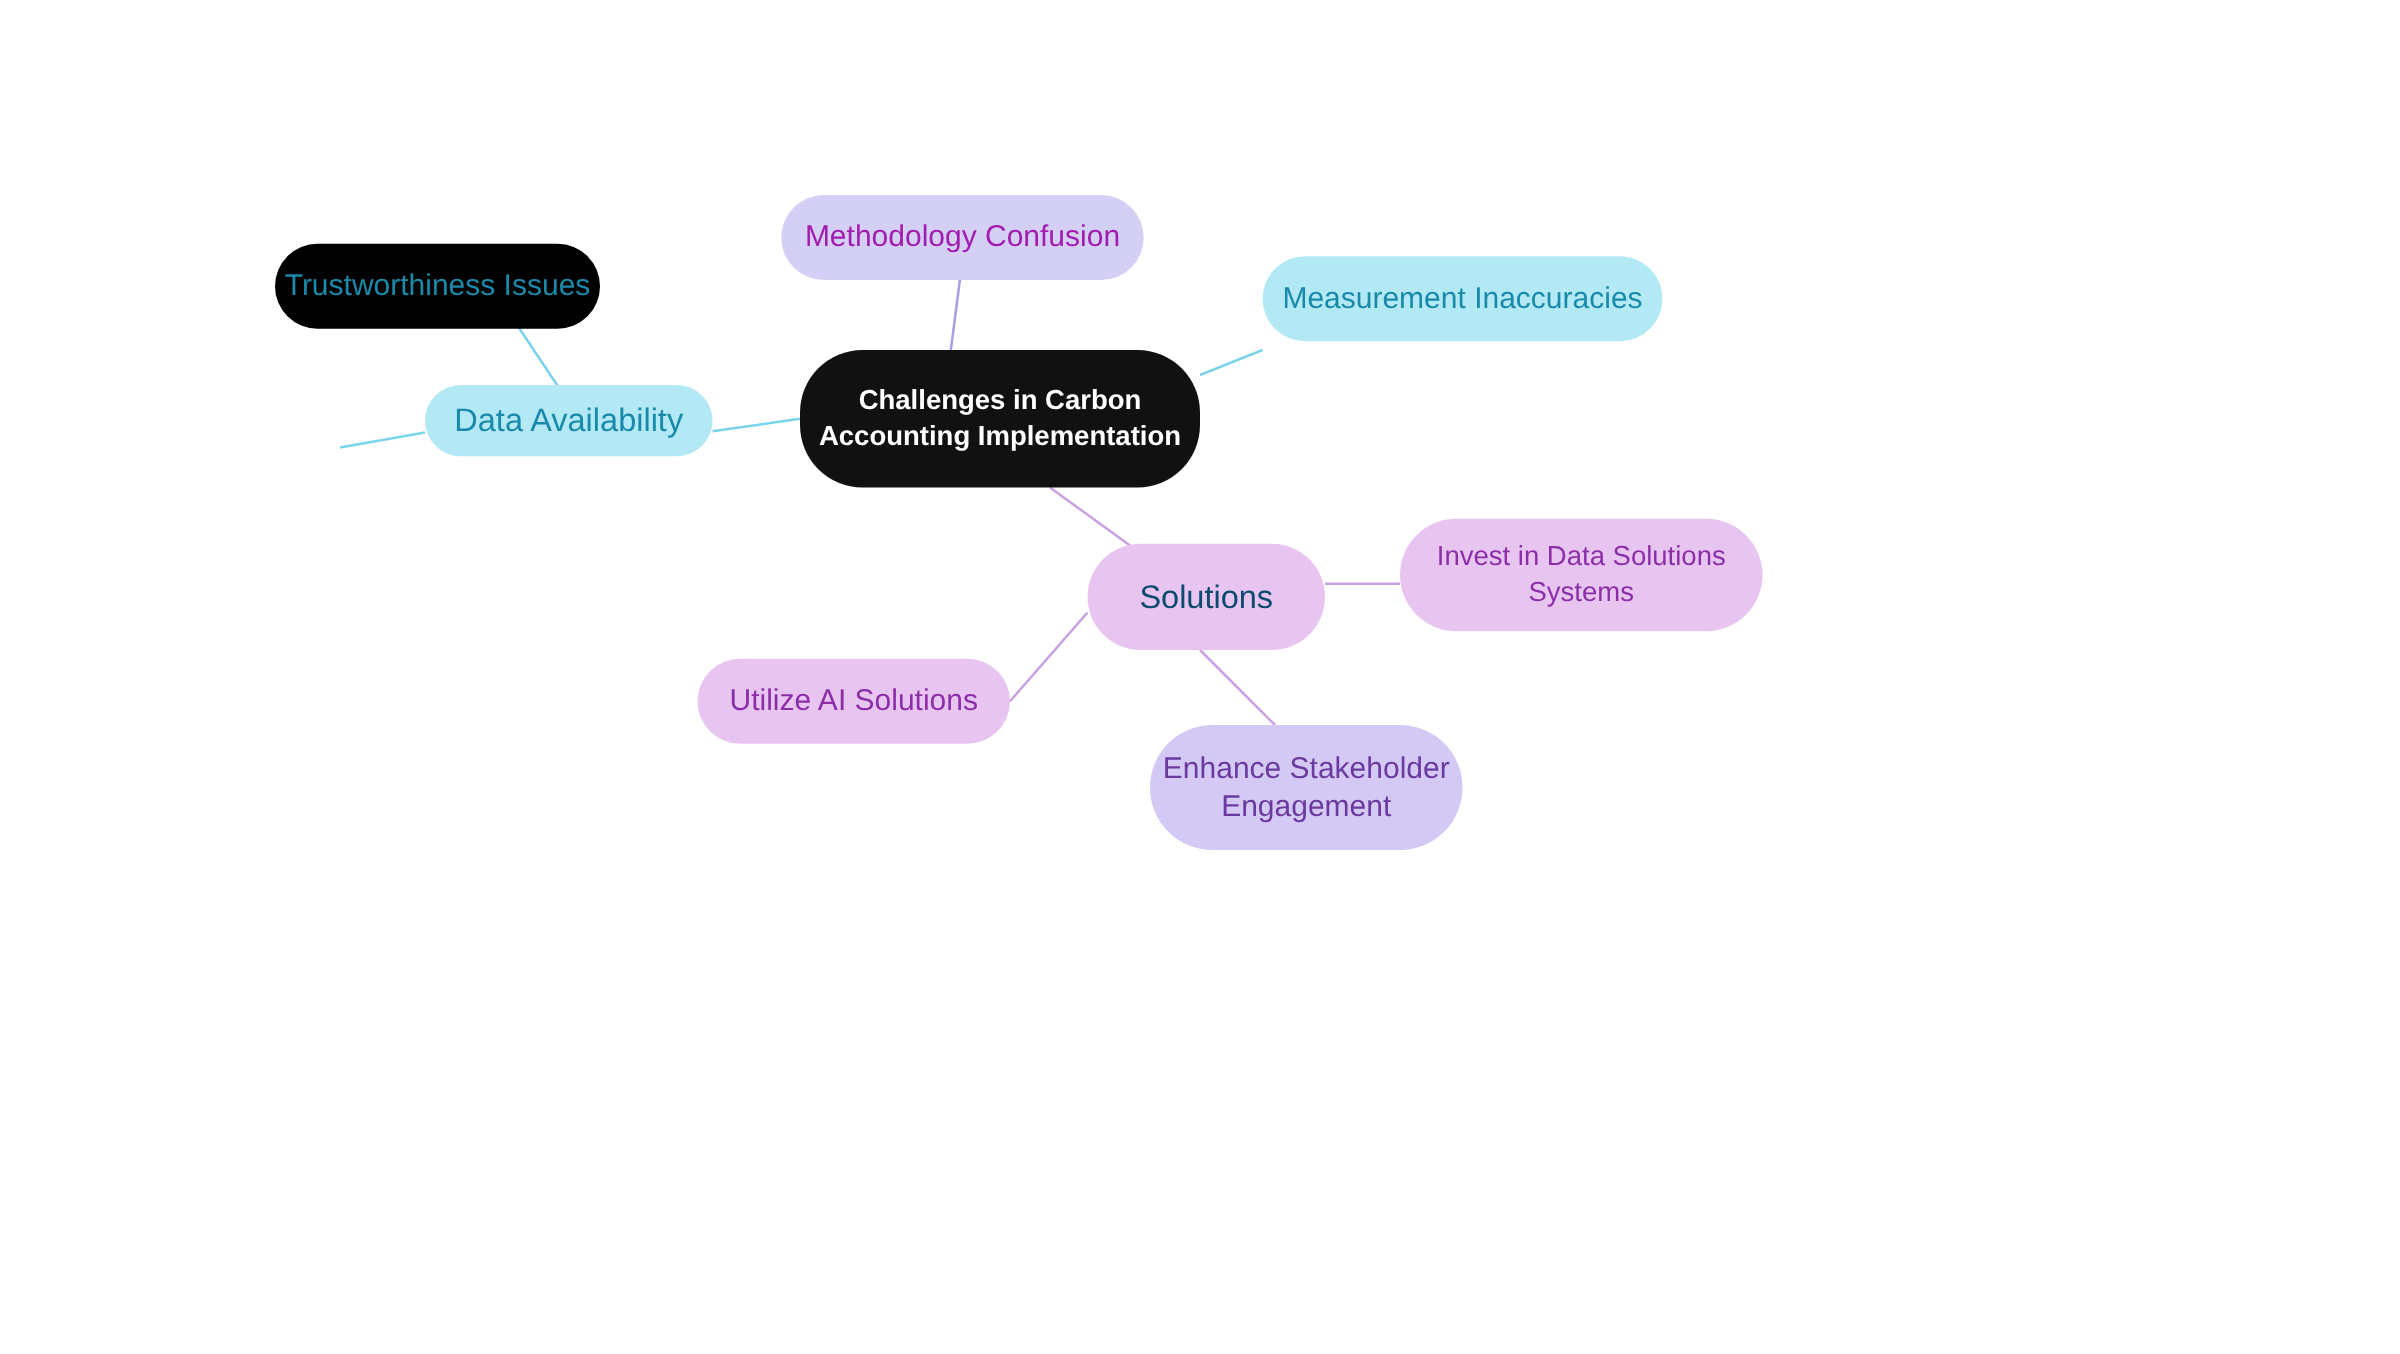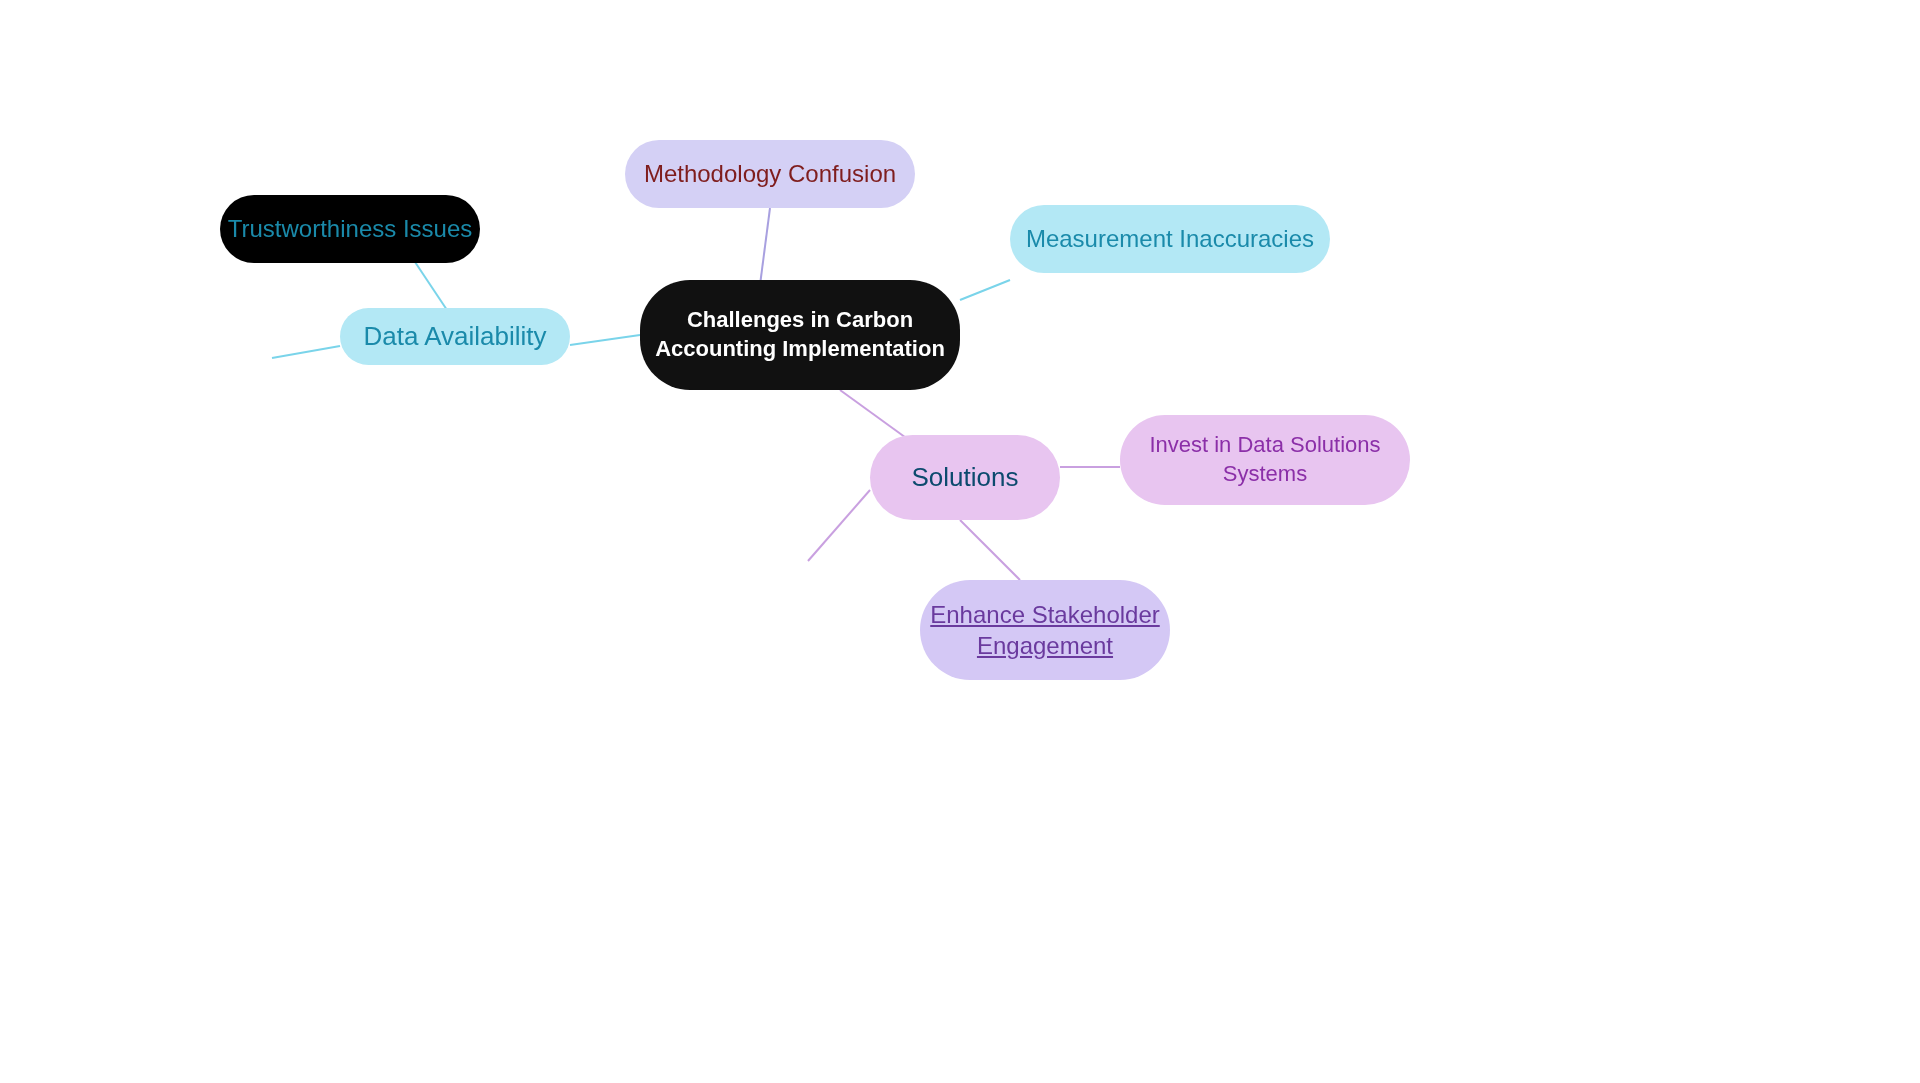--- a/index.html
+++ b/index.html
@@ -65,26 +65,26 @@
       background: #b3e8f5;
       color: #1a8aaa;
       font-size: 24px;
       width: 230px;
       height: 68px;
       left: 42px;
       top: 325px;
     }
     .node-methodology {
       background: #d4d0f5;
-      color: #7f1d1d;
+      color: #a21caf;
       font-size: 24px;
       width: 290px;
       height: 68px;
       left: 625px;
-      top: 140px;
+      top: 156px;
     }
     .node-measurement {
       background: #b3e8f5;
       color: #1a8aaa;
       font-size: 24px;
       width: 320px;
       height: 68px;
       left: 1010px;
       top: 205px;
     }
@@ -117,21 +117,20 @@
       top: 527px;
     }
     .node-enhance {
       background: #d4c8f5;
       color: #6a3a9e;
       font-size: 24px;
       width: 250px;
       height: 100px;
       left: 920px;
       top: 580px;
-      text-decoration: underline;
     }
   </style>
 </head>
 <body>
 
 <div class="mind-map-container">
 
   <svg class="connections">
 
     <line x1="640" y1="335" x2="570" y2="345" stroke="#7ad4ea" stroke-width="2"></line>
@@ -177,19 +176,22 @@
 
   <div class="node node-solutions">
     <span>Solutions</span>
   </div>
 
   <div class="node node-invest">
     <span>Invest in Data Solutions
 Systems</span>
   </div>
 
+  <div class="node node-utilize">
+    <span>Utilize AI Solutions</span>
+  </div>
 
   <div class="node node-enhance">
     <span>Enhance Stakeholder
 Engagement</span>
   </div>
 
 </div>
 
 </body></html>

